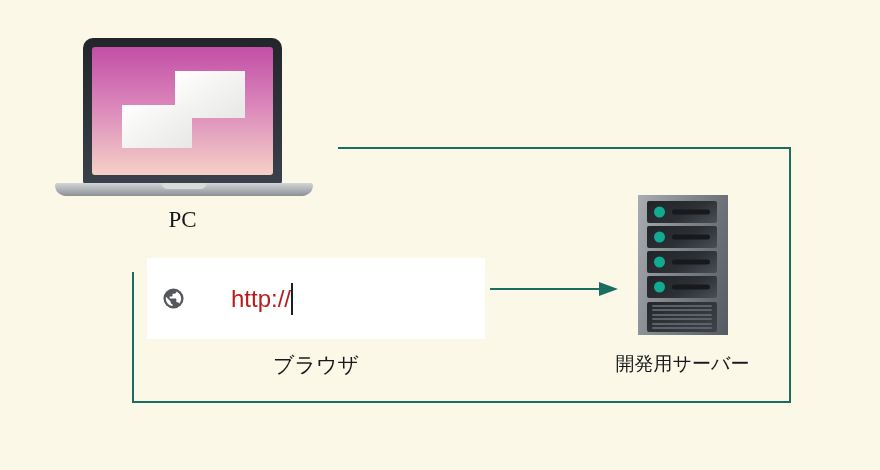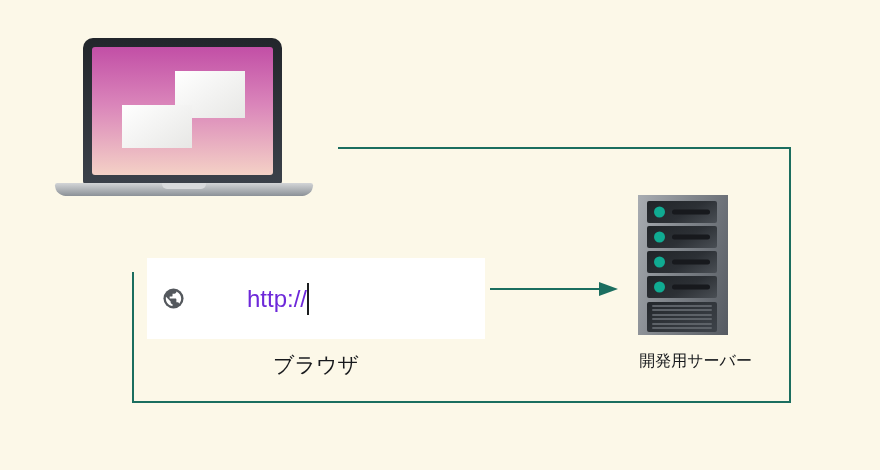--- a/index.html
+++ b/index.html
@@ -34,32 +34,32 @@
     background:#d8dadc;border-radius:0 0 5px 5px;
   }
 
   
   .label{position:absolute;color:#17191c;text-align:center;}
   .pc-label{
     left:83px;top:207px;width:199px;font-size:23px;
     font-family:"Liberation Serif","DejaVu Serif",serif;
   }
   .browser-label{left:147px;top:351px;width:338px;font-size:21px;}
-  .server-label{left:608px;top:351px;width:175px;font-size:16px;}
+  .server-label{left:595px;top:351px;width:175px;font-size:19px;}
 
   
   .urlbar{
     position:absolute;left:147px;top:258px;width:338px;height:81px;
     background:#ffffff;display:flex;align-items:center;
   }
   .globe{width:23px;height:23px;margin-left:15px;flex:0 0 auto;}
   .globe svg{display:block;width:23px;height:23px;}
   .url-text{
-    margin-left:62px;display:flex;align-items:center;white-space:pre;
-    font-size:24px;color:#6d28d9;letter-spacing:0px;
+    margin-left:46px;display:flex;align-items:center;white-space:pre;
+    font-size:24px;color:#b91c1c;letter-spacing:0px;
   }
   .caret{display:inline-block;width:2px;height:32px;background:#1c1e20;margin-right:-1px;}
 
   
   .server{
     position:absolute;left:638px;top:195px;width:90px;height:140px;
     background:linear-gradient(105deg,#a9adb2 0%,#80858b 45%,#555a61 100%);
   }
   .bay{
     position:absolute;left:9px;width:70px;height:22px;border-radius:2px;
@@ -94,20 +94,21 @@
 
   <div class="laptop-bezel">
     <div class="laptop-screen">
       <div class="win win-back"></div>
       <div class="win win-front"></div>
     </div>
   </div>
   <div class="laptop-base">
     <div class="laptop-notch"></div>
   </div>
+  <div class="label pc-label">PC</div>
 
   <div class="urlbar">
     <span class="globe">
       <svg viewBox="0 0 24 24" xmlns="http://www.w3.org/2000/svg">
         <circle cx="12" cy="12" r="10.5" fill="#54585d"></circle>
         <path fill="#ffffff" d="M11 19.93c-3.95-.49-7-3.85-7-7.93 0-.62.08-1.21.21-1.79L9 15v1c0 1.1.9 2 2 2v1.93z"></path>
         <path fill="#ffffff" d="M17.9 17.39c-.26-.81-1-1.39-1.9-1.39h-1v-3c0-.55-.45-1-1-1H8v-2h2c.55 0 1-.45 1-1V7h2c1.1 0 2-.9 2-2v-.41c2.93 1.19 5 4.06 5 7.41 0 2.08-.8 3.97-2.1 5.39z"></path>
       </svg>
     </span>
     <span class="url-text"><span>http://</span><span class="caret"></span></span>

